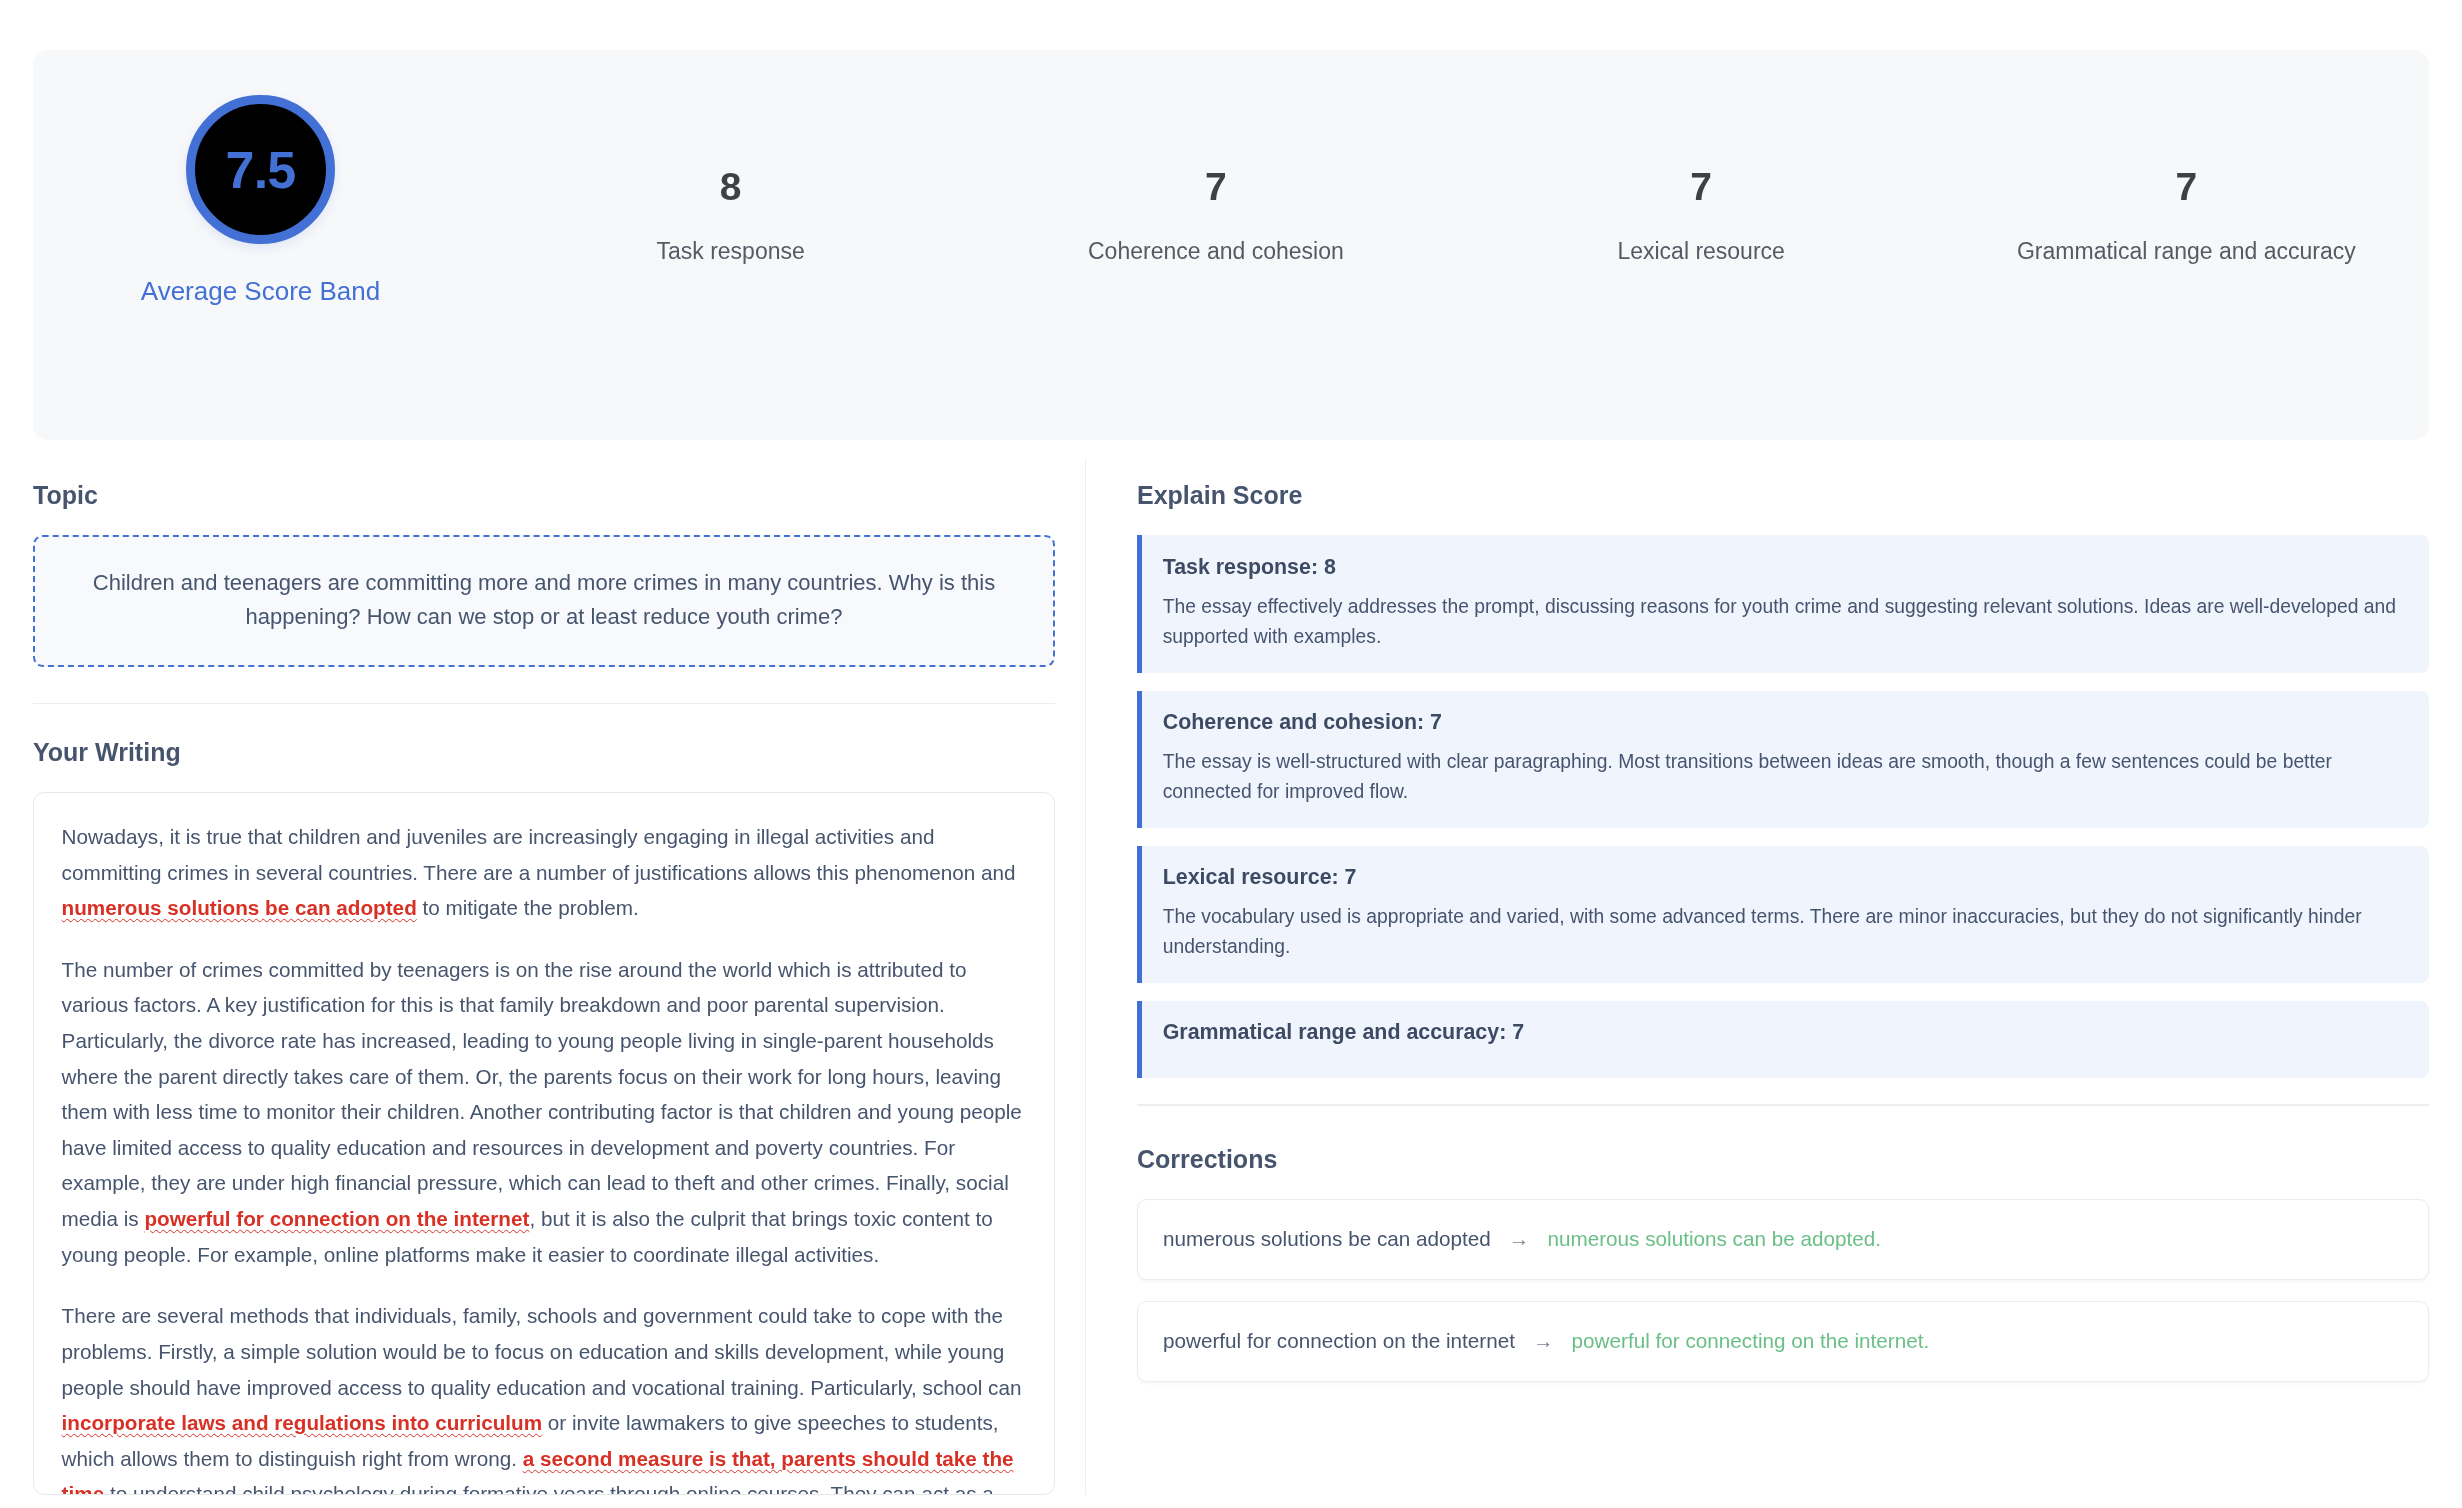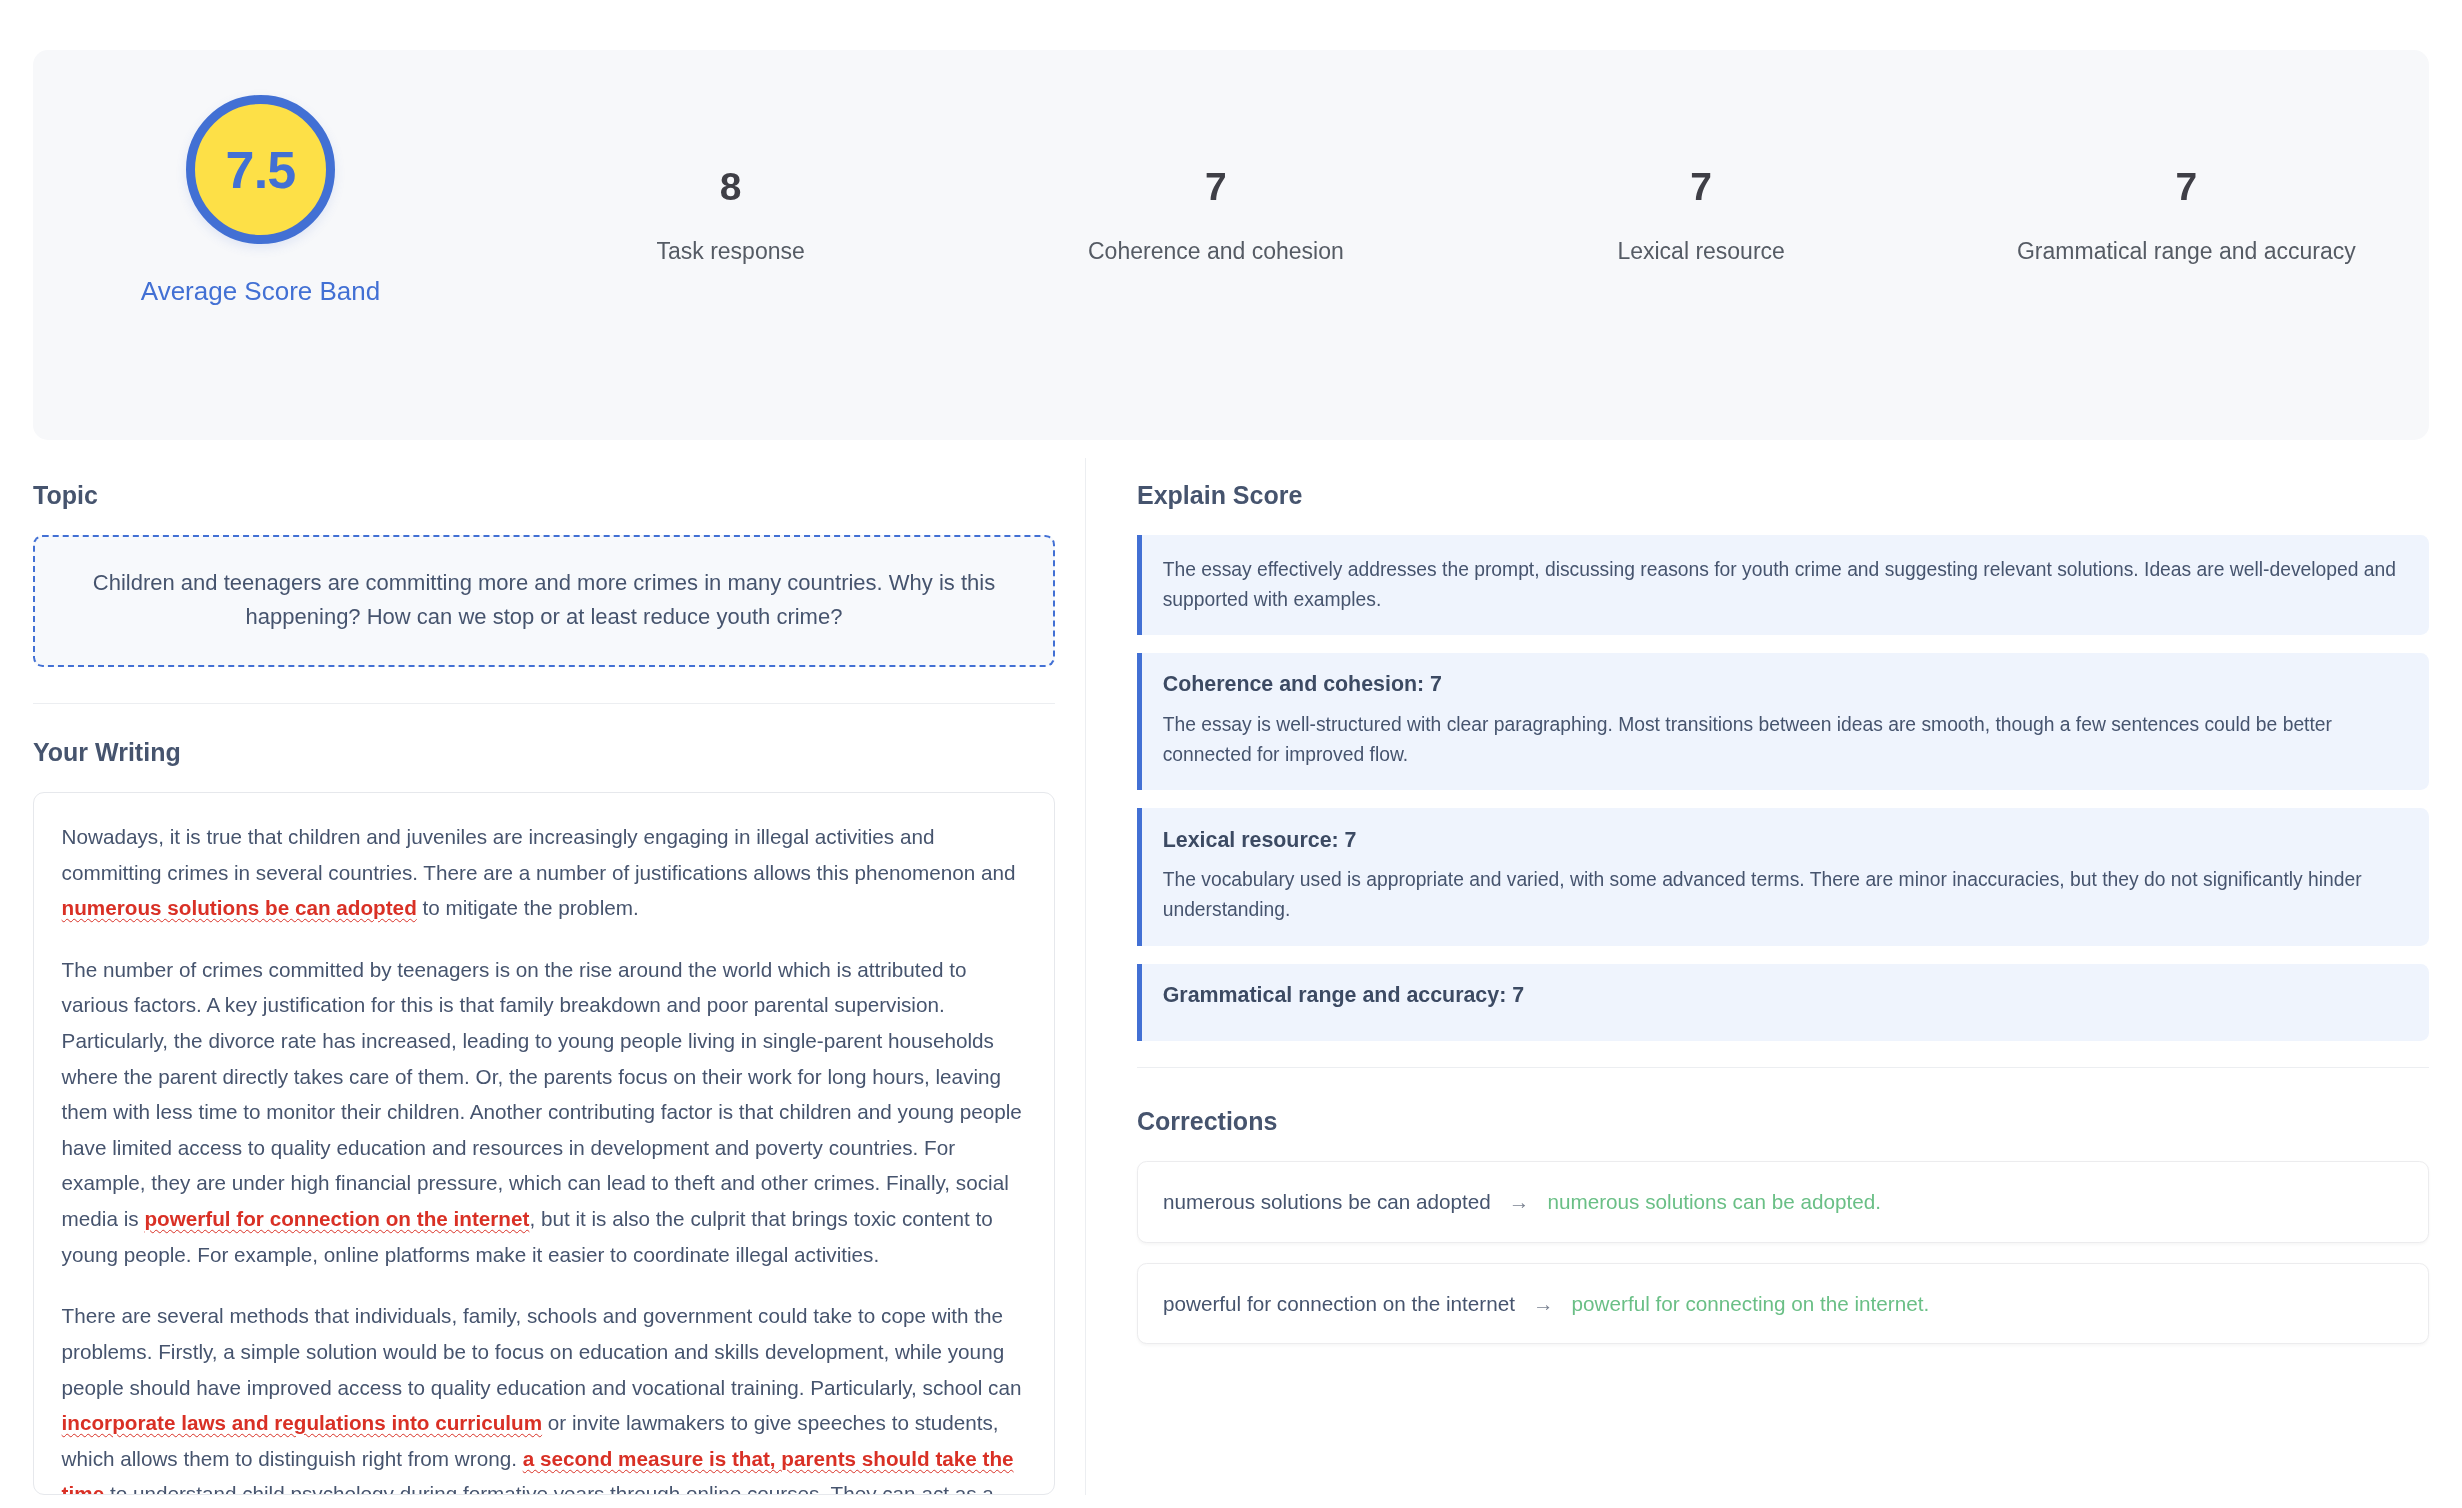--- a/index.html
+++ b/index.html
@@ -27,21 +27,21 @@
     padding-top: 45px;
     display: flex;
     flex-direction: column;
     align-items: center;
   }
   .avg-circle {
     width: 149px;
     height: 149px;
     border-radius: 50%;
     border: 9px solid #4270d4;
-    background: #fde047;
+    background: #000000;
     display: flex;
     align-items: center;
     justify-content: center;
     box-shadow: 0 4.1px 11px rgba(66,112,212,0.13);
     text-align: right;
   }
   .avg-value {
     font-size: 52px;
     font-weight: 700;
     color: #4270d4;
@@ -241,20 +241,21 @@
     </div>
 
   </div>
 
   <div class="col-right">
 
     <div class="explain-section">
       <div class="section-title">Explain Score</div>
 
       <div class="explain-card">
+        <div class="explain-head">Task response: 8</div>
         <div class="explain-body">The essay effectively addresses the prompt, discussing reasons for youth crime and suggesting relevant solutions. Ideas are well-developed and supported with examples.</div>
       </div>
 
       <div class="explain-card">
         <div class="explain-head">Coherence and cohesion: 7</div>
         <div class="explain-body">The essay is well-structured with clear paragraphing. Most transitions between ideas are smooth, though a few sentences could be better connected for improved flow.</div>
       </div>
 
       <div class="explain-card">
         <div class="explain-head">Lexical resource: 7</div>

